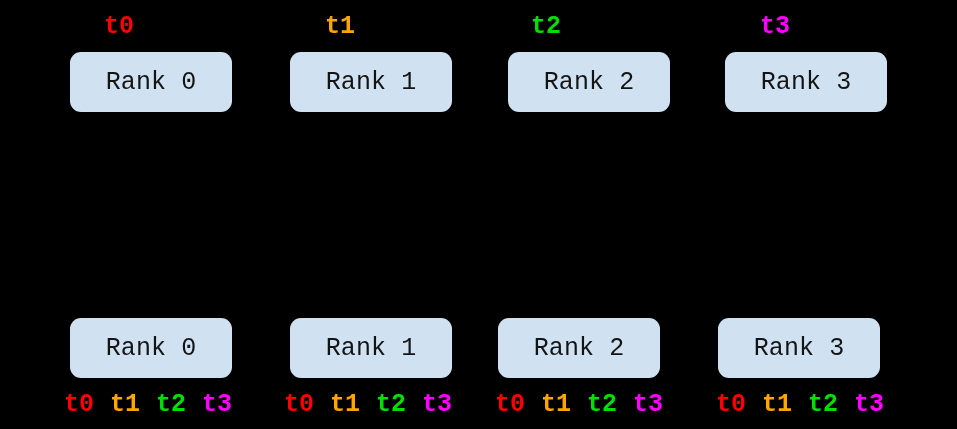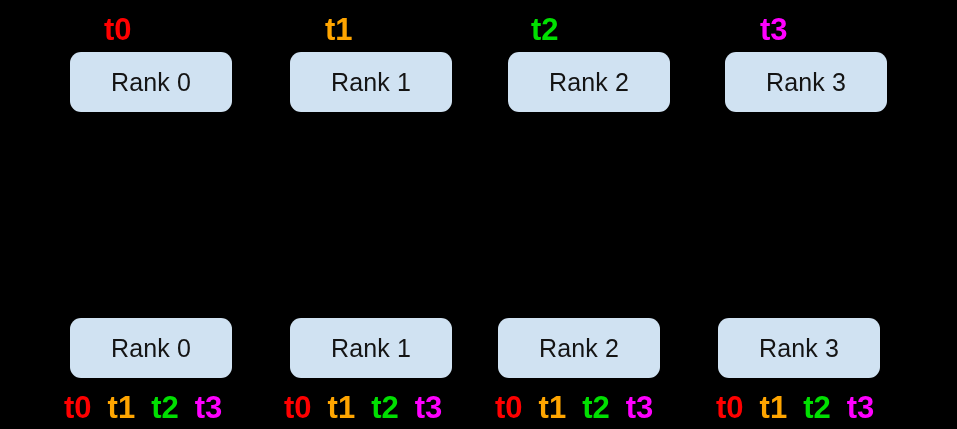--- a/index.html
+++ b/index.html
@@ -28,38 +28,38 @@
     width: 162px;
     height: 60px;
     background: #d0e2f2;
     border-radius: 11px;
     display: flex;
     align-items: center;
     justify-content: center;
     box-sizing: border-box;
   }
   .rank-box-label {
-    font-family: Liberation Sans, sans-serif;
+    font-family: Liberation Mono, monospace;
     font-size: 25px;
     line-height: 1;
     color: #141414;
     letter-spacing: 0.1px;
     white-space: nowrap;
   }
 
   
   .tensor-row {
     position: absolute;
     display: flex;
     align-items: center;
     white-space: nowrap;
   }
   .tensor-chip {
-    font-family: Liberation Sans, sans-serif;
-    font-size: 31px;
+    font-family: Liberation Mono, monospace;
+    font-size: 25px;
     font-weight: bold;
     line-height: 1;
     white-space: nowrap;
   }
   .tensor-row.spaced .tensor-chip + .tensor-chip {
     margin-left: 16px;
   }
 
   
   .top-row .rank-box    { top: 52px; }

